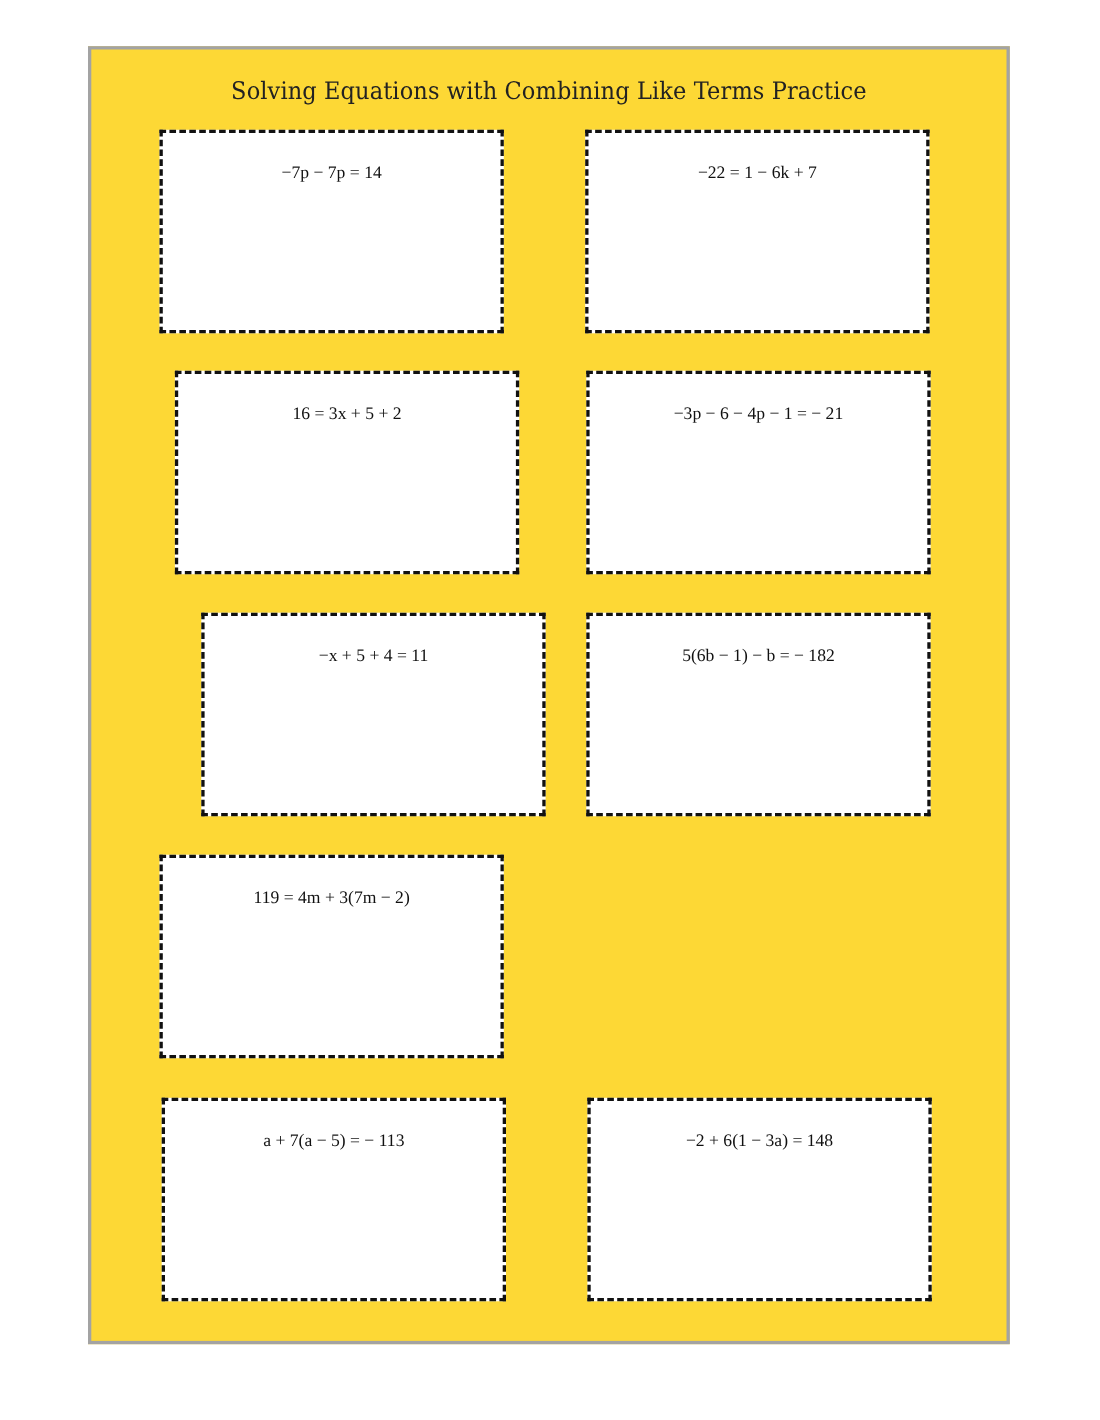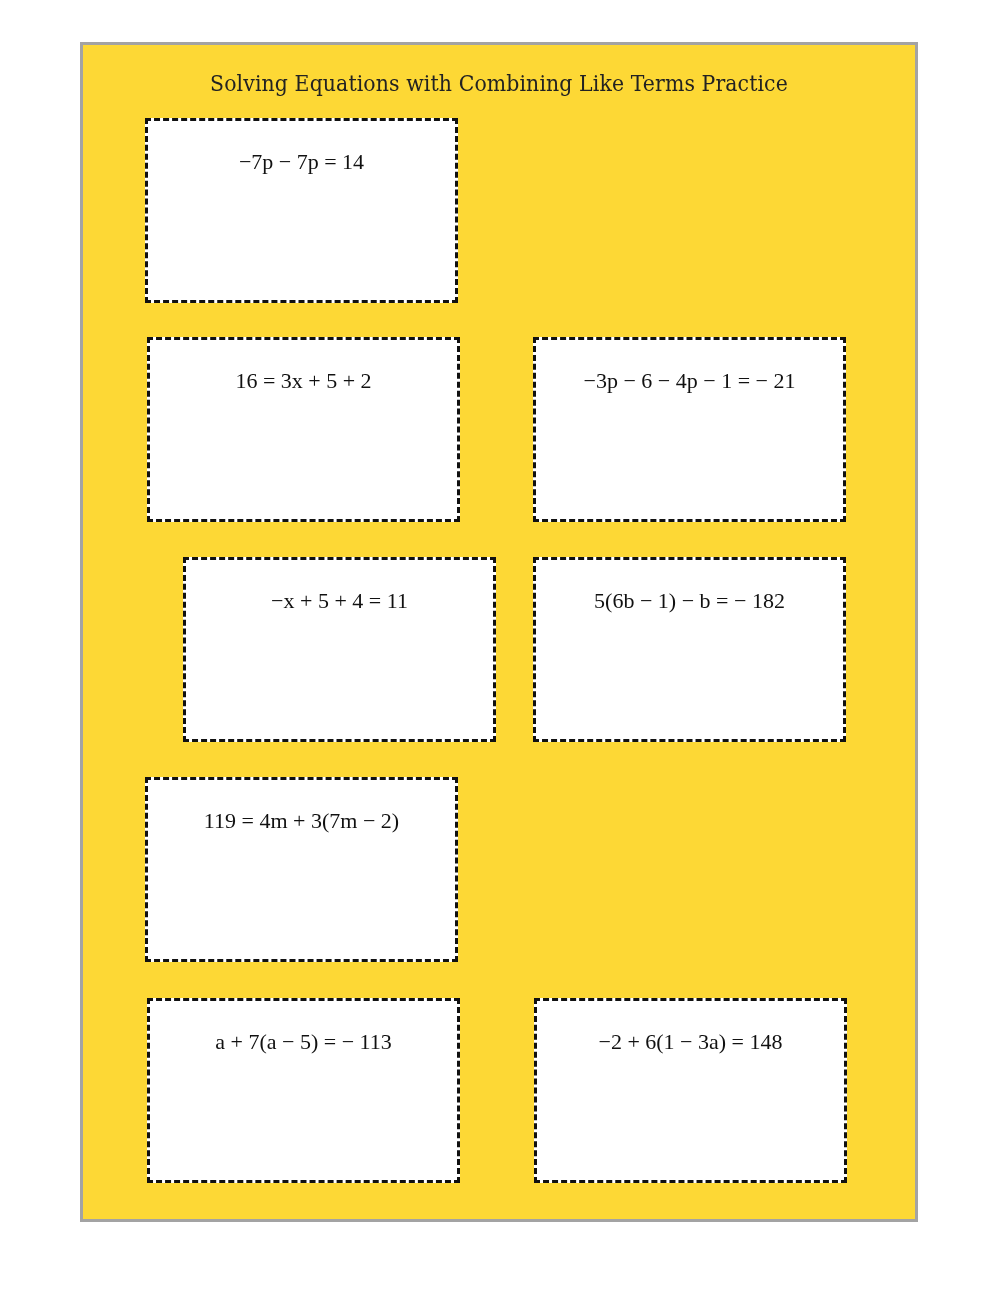--- a/index.html
+++ b/index.html
@@ -12,35 +12,38 @@
     position: absolute; left: 0; right: 0; top: 26px; text-align: center;
     font-family: "DejaVu Serif", serif; font-size: 22px; color: #222222;
     letter-spacing: 0.1px; transform: scaleX(0.93);
   }
   .card {
     position: absolute; width: 313px; height: 185px; background: #ffffff;
     border: 3px dashed #111111; box-sizing: border-box;
   }
   .eq {
     position: absolute; left: 0; right: 0; top: 28px; text-align: center;
-    font-family: "Liberation Serif", serif; font-size: 22px; color: #111111;
+    font-family: "Liberation Serif", serif; font-size: 16px; color: #111111;
     white-space: pre;
   }
 </style>
 </head>
 <body>
 
 <div class="sheet">
   <div class="title">Solving Equations with Combining Like Terms Practice</div>
 
   <div class="card" style="left:62px; top:73px;">
     <div class="eq">−7p − 7p = 14</div>
   </div>
+  <div class="card" style="left:449px; top:73px;">
+    <div class="eq">−22 = 1 − 6k + 7</div>
+  </div>
 
-  <div class="card" style="left:64px; top:292px;text-decoration:underline;">
+  <div class="card" style="left:76px; top:292px;text-decoration:underline;">
     <div class="eq">16 = 3x + 5 + 2</div>
   </div>
   <div class="card" style="left:450px; top:292px;">
     <div class="eq">−3p − 6 − 4p − 1 = − 21</div>
   </div>
 
   <div class="card" style="left:62px; top:512px;margin-left:38px;">
     <div class="eq">−x + 5 + 4 = 11</div>
   </div>
   <div class="card" style="left:450px; top:512px;">

